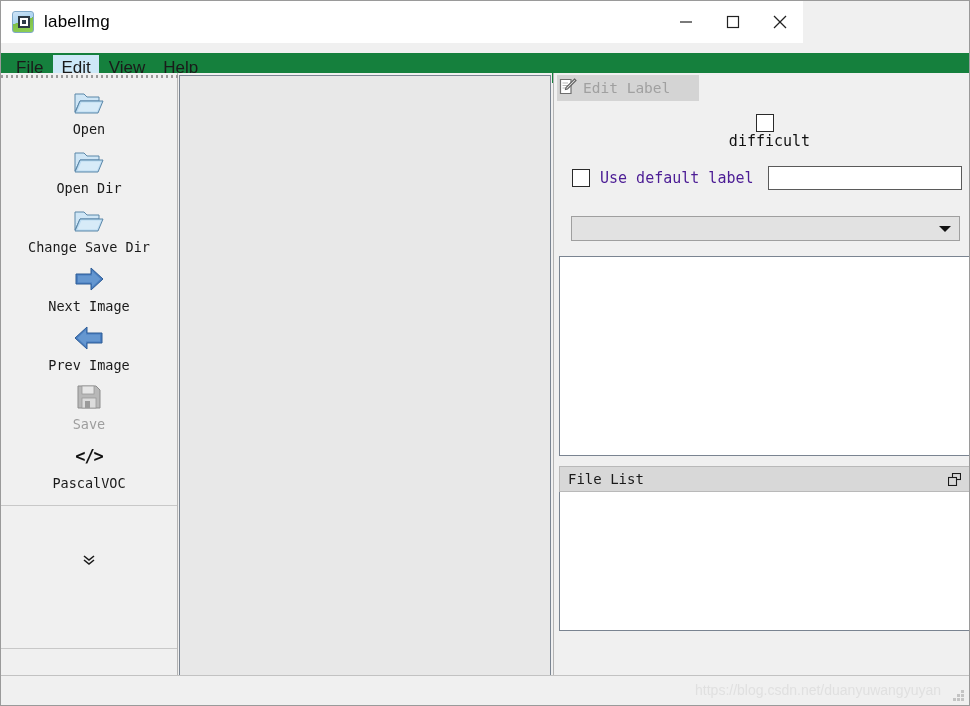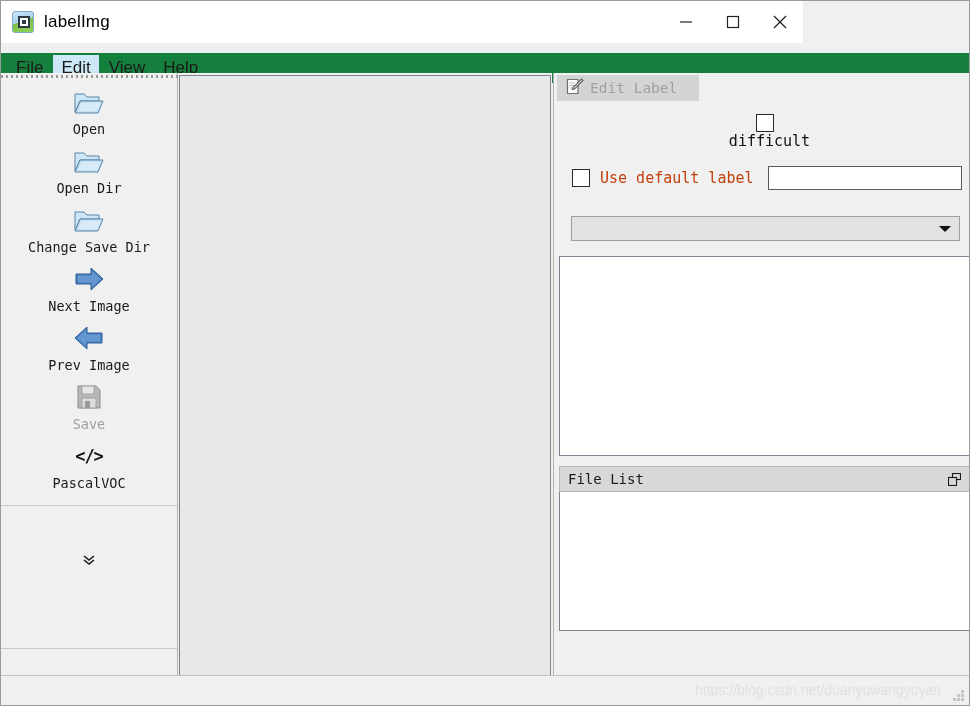--- a/index.html
+++ b/index.html
@@ -161,21 +161,21 @@
     position: absolute; right: 7px; top: 4px;
     width: 16px; height: 16px;
     display: flex; align-items: center; justify-content: center;
   }
   .edit-label-btn {
     margin: 2px 0 0 3px;
     width: 142px; height: 26px;
     background: #d4d4d4;
     border: 1px solid #d4d4d4;
     display: flex; align-items: center;
-    padding-left: 7px;
+    padding-left: 0;
   }
   .edit-label-btn .elabel {
     font-family: "DejaVu Sans Mono", monospace;
     font-size: 14.5px; color: #a0a0a0;
     margin-left: 6px;
   }
   .cb {
     width: 18px; height: 18px; flex: none;
     background: #ffffff;
     border: 1px solid #2a2a2a;
@@ -188,21 +188,21 @@
   .row-difficult .txt {
     font-family: "DejaVu Sans Mono", monospace;
     font-size: 15px; color: #111; margin-left: 9px;
   }
   .row-default {
     display: flex; align-items: center;
     margin: 16px 0 0 18px;
   }
   .row-default .txt {
     font-family: "DejaVu Sans Mono", monospace;
-    font-size: 15px; color: #c2410c; margin-left: 10px;
+    font-size: 15px; color: #4c1d95; margin-left: 10px;
   }
   .default-input {
     margin-left: 14px;
     width: 194px; height: 24px;
     background: #ffffff;
     border: 1px solid #5a5a5a;
     font-family: "DejaVu Sans Mono", monospace;
     font-size: 13px; color: #111;
     padding: 0 4px;
     outline: none;

